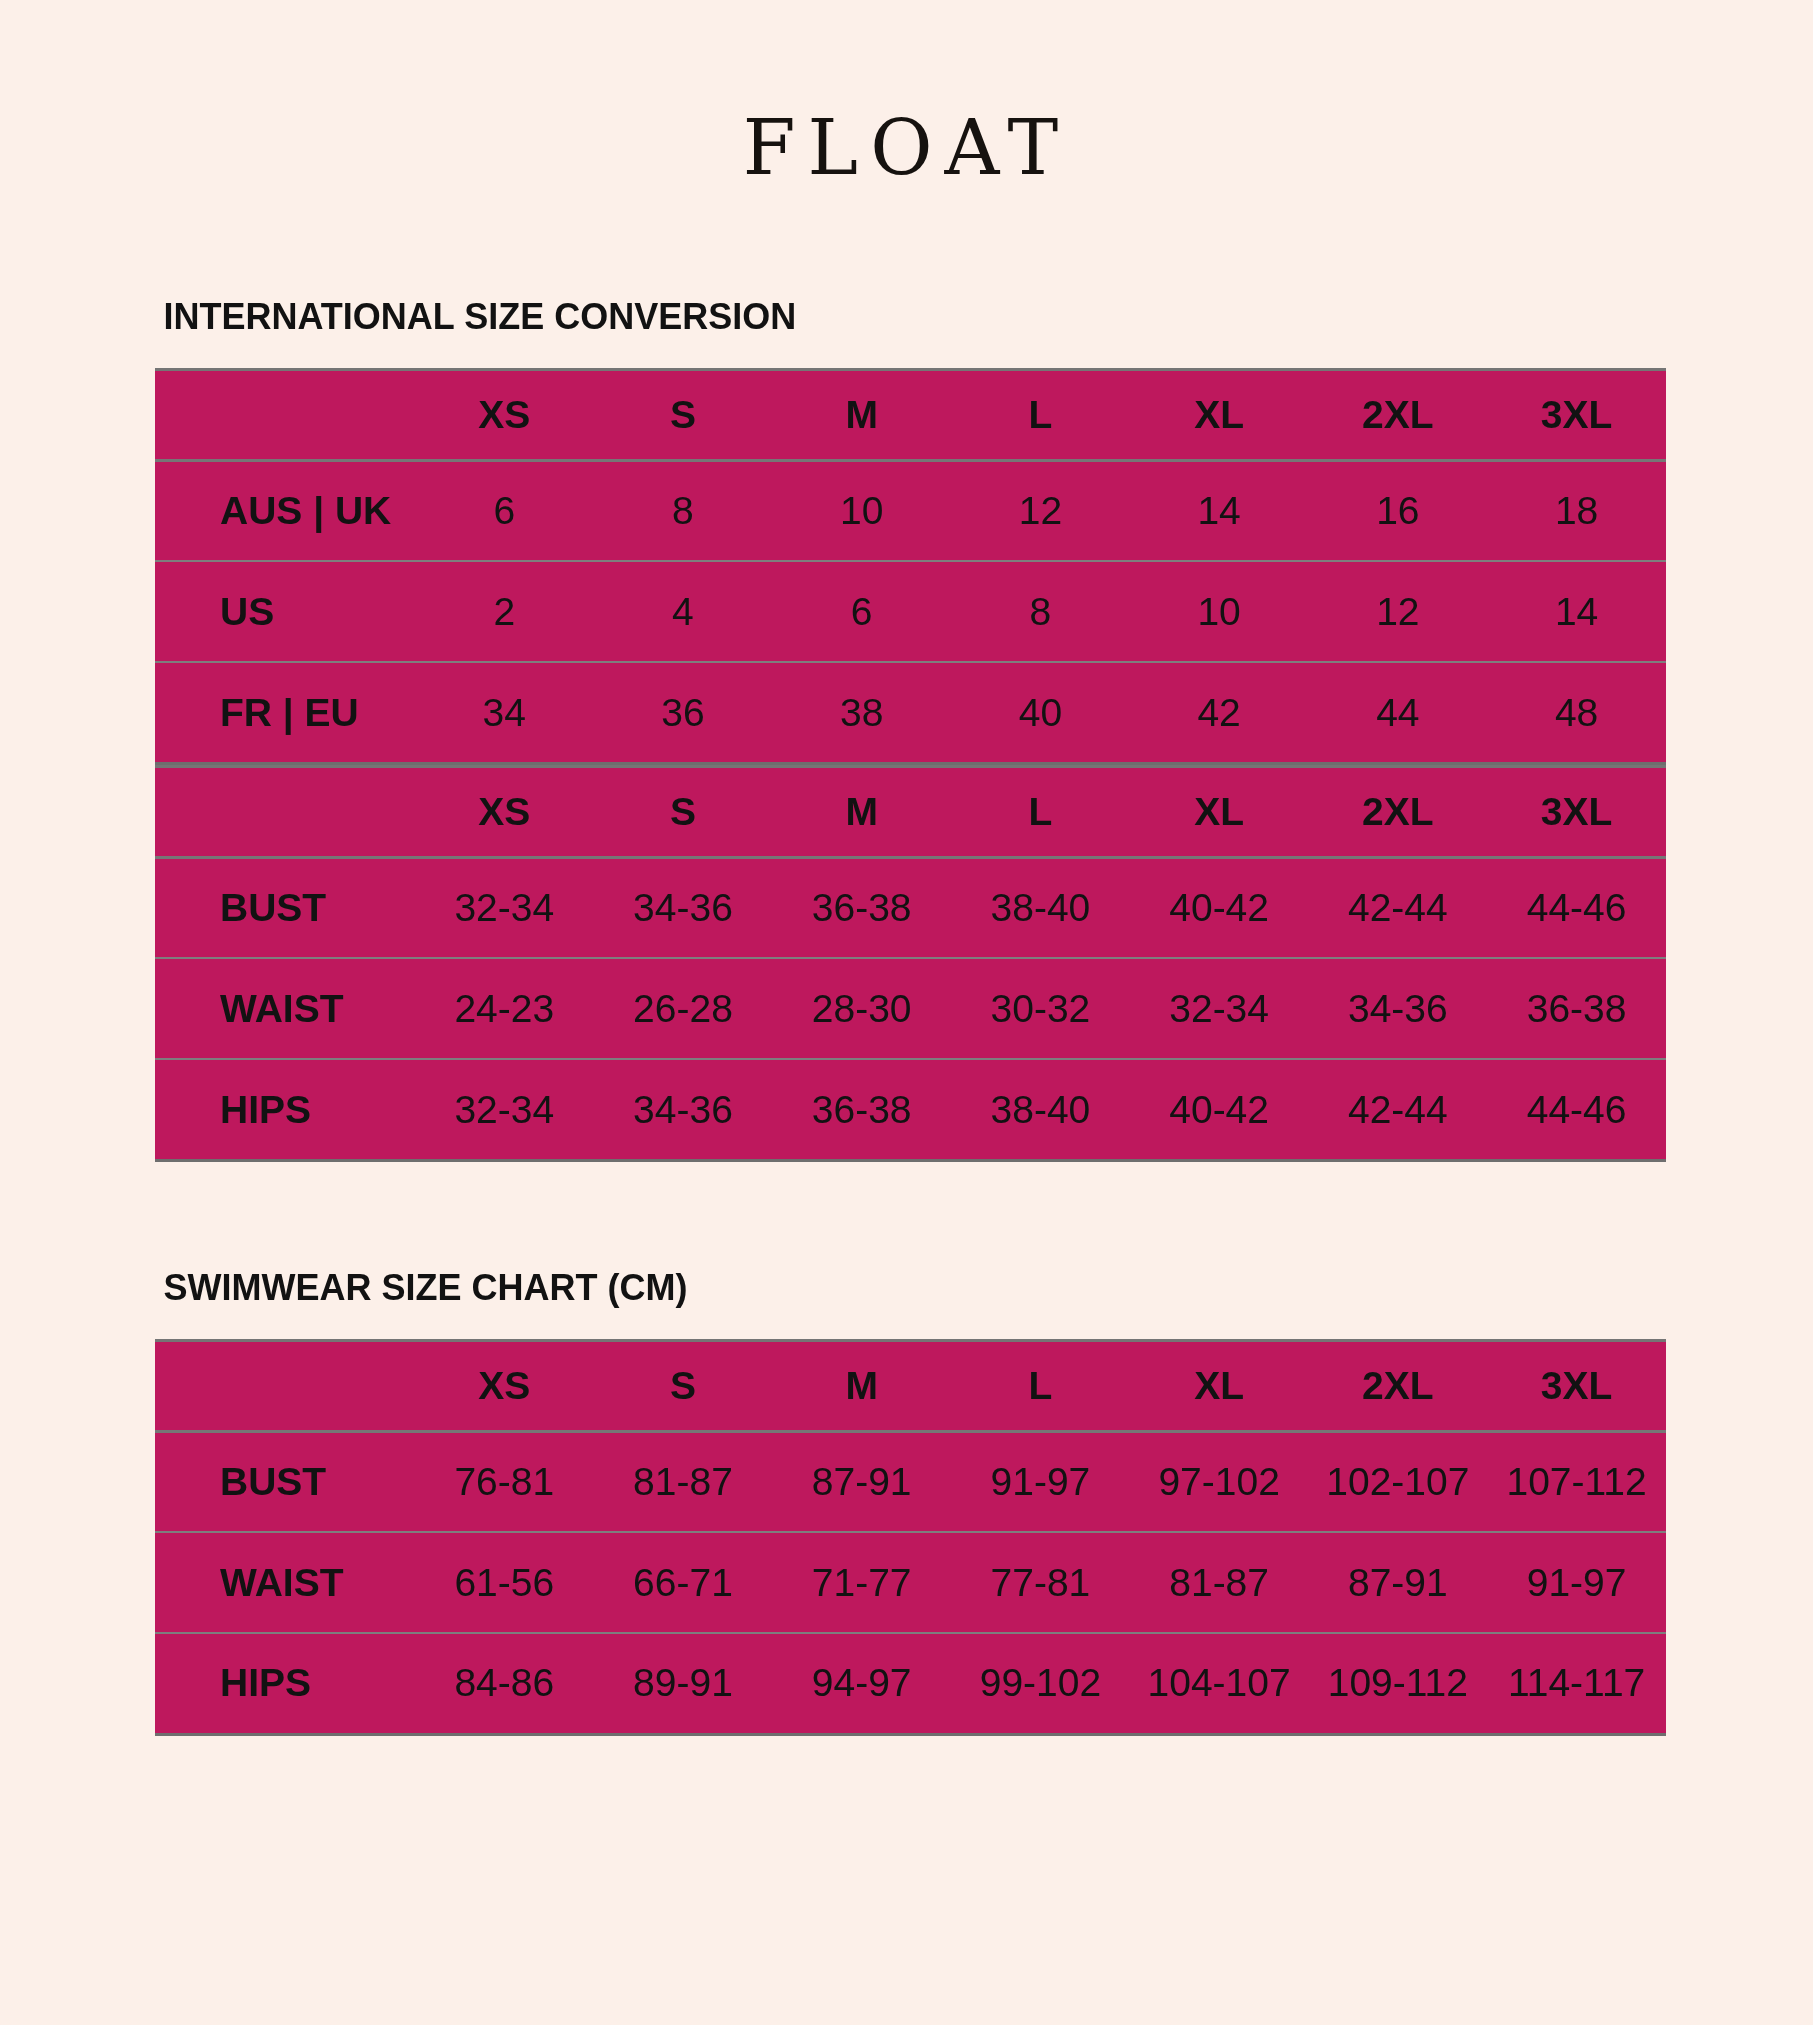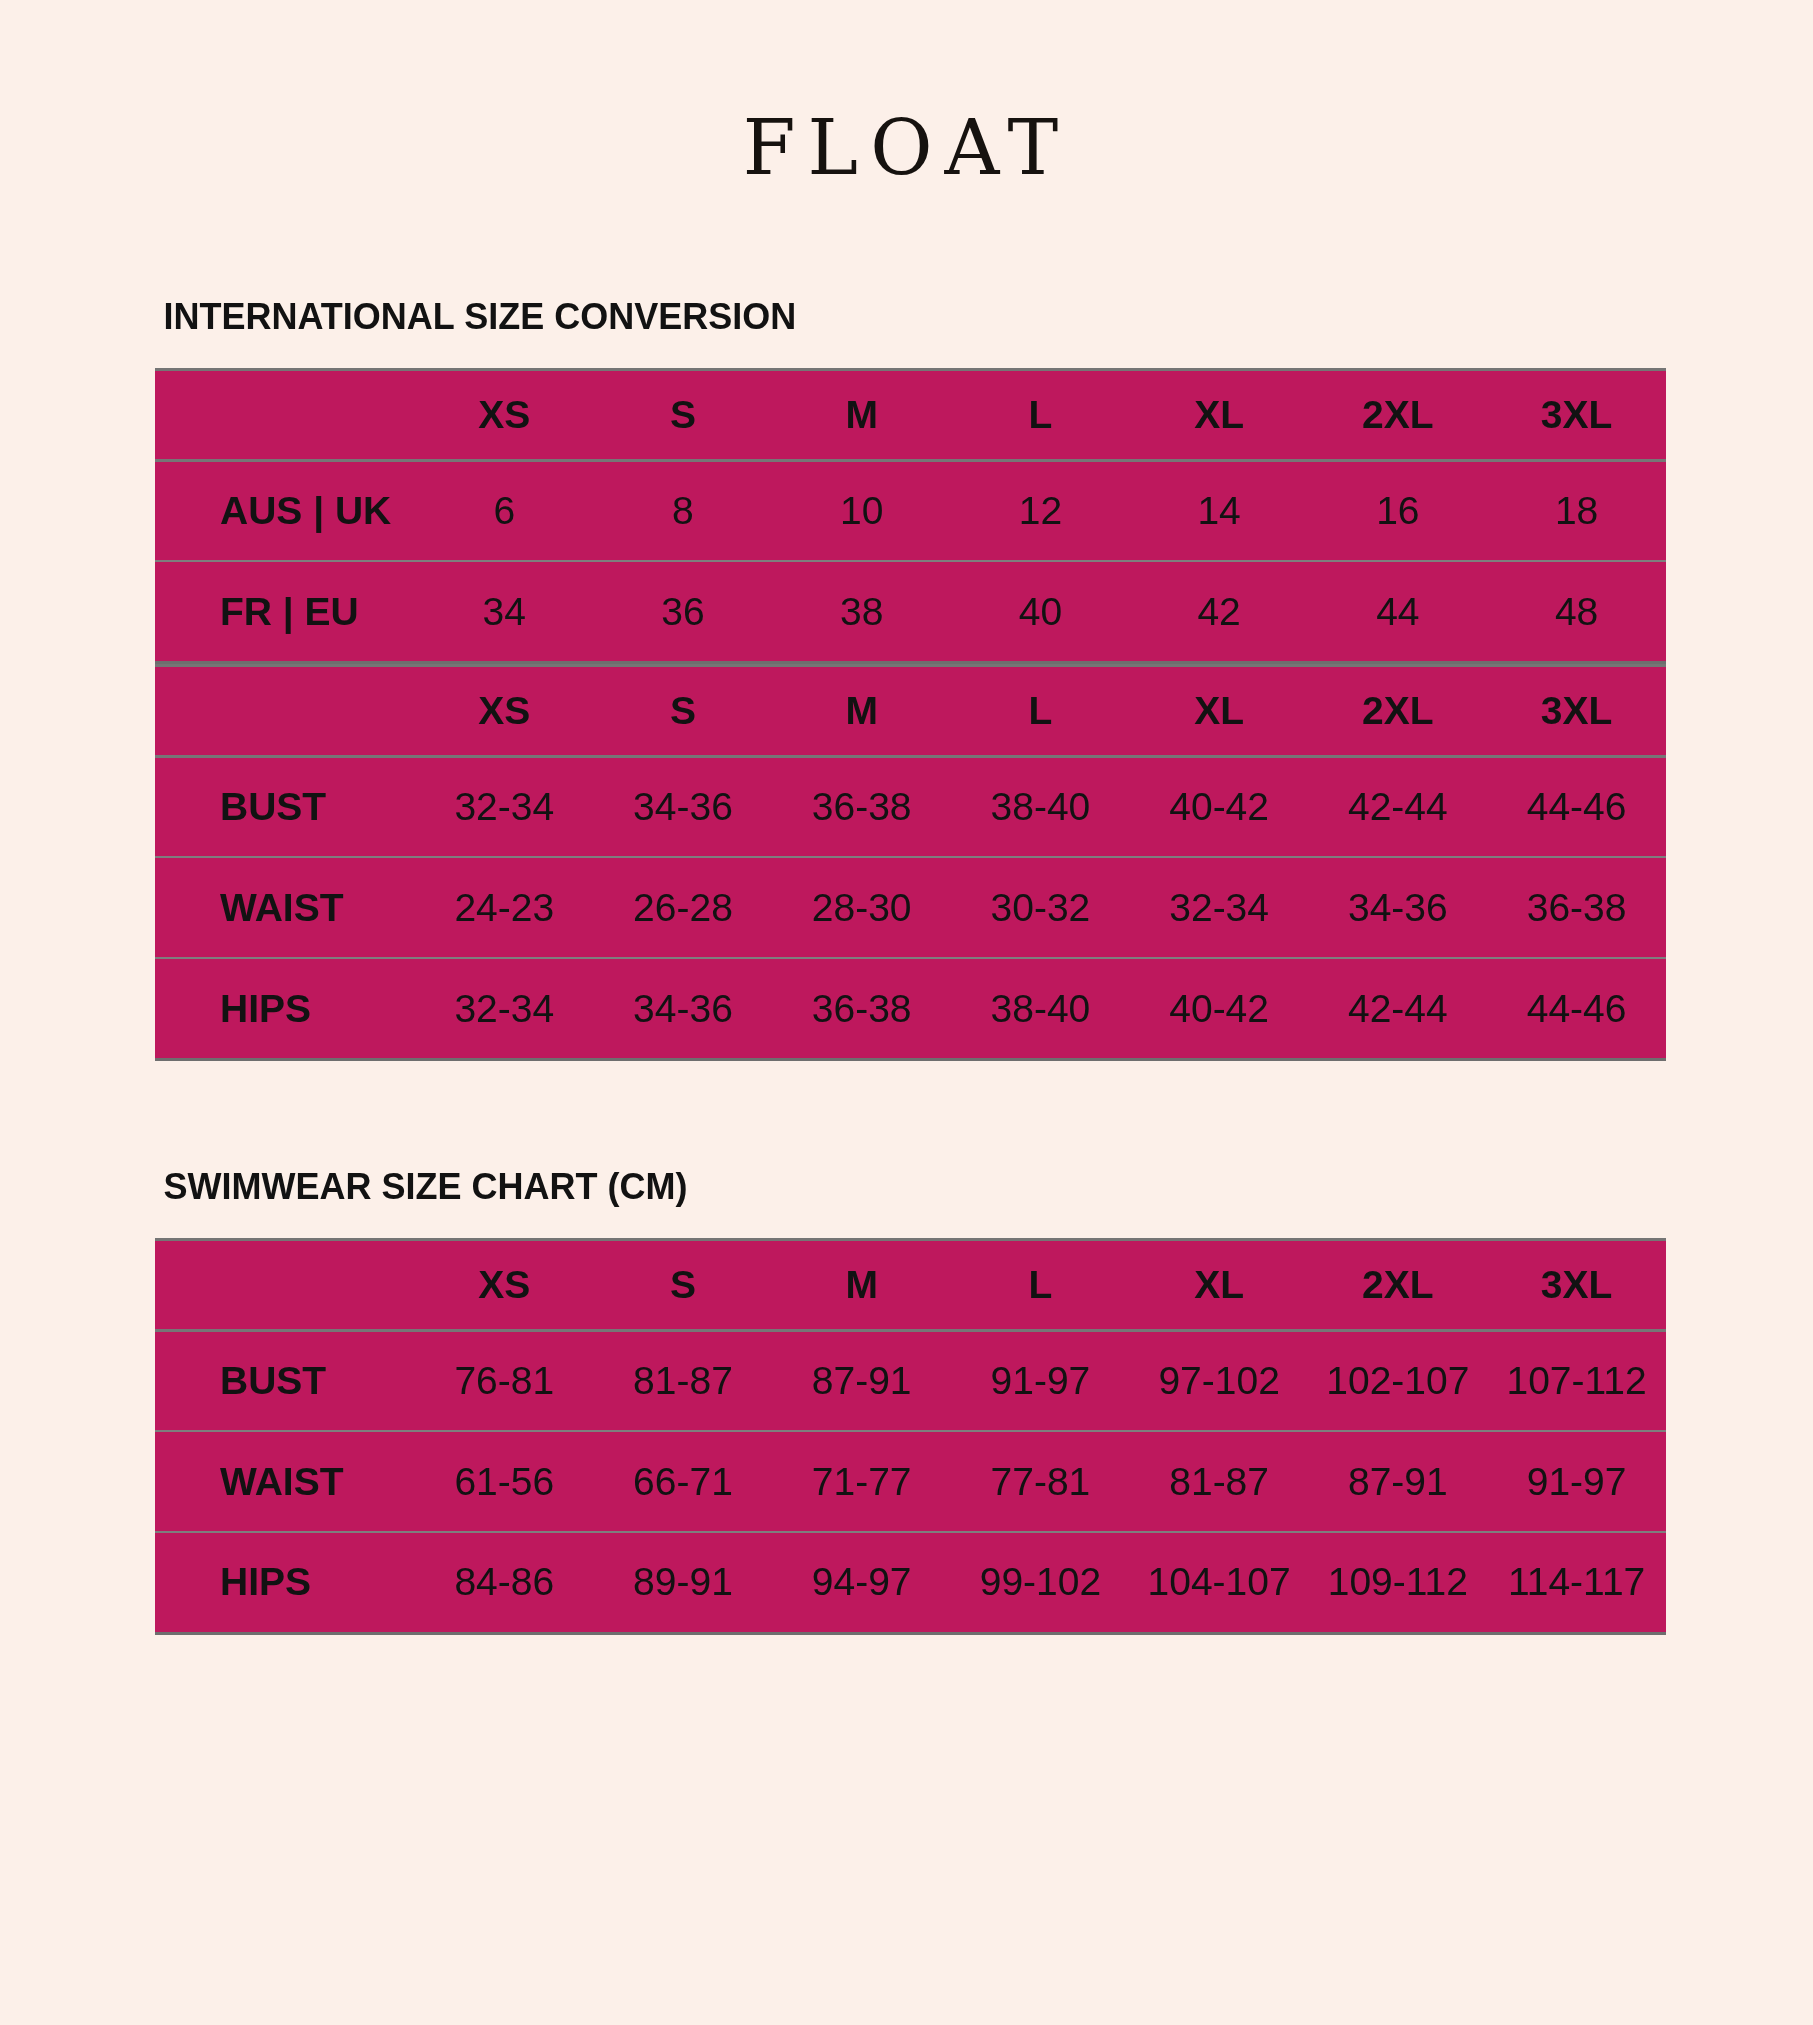--- a/index.html
+++ b/index.html
@@ -110,20 +110,30 @@
               <td class="row-label label-col">AUS | UK</td>
               <td class="data-col">6</td>
               <td class="data-col">8</td>
               <td class="data-col">10</td>
               <td class="data-col">12</td>
               <td class="data-col">14</td>
               <td class="data-col">16</td>
               <td class="data-col">18</td>
             </tr>
             <tr>
+              <td class="row-label label-col">US</td>
+              <td class="data-col">2</td>
+              <td class="data-col">4</td>
+              <td class="data-col">6</td>
+              <td class="data-col">8</td>
+              <td class="data-col">10</td>
+              <td class="data-col">12</td>
+              <td class="data-col">14</td>
+            </tr>
+            <tr>
               <td class="row-label label-col">FR | EU</td>
               <td class="data-col">34</td>
               <td class="data-col">36</td>
               <td class="data-col">38</td>
               <td class="data-col">40</td>
               <td class="data-col">42</td>
               <td class="data-col">44</td>
               <td class="data-col">48</td>
             </tr>
           </tbody>

